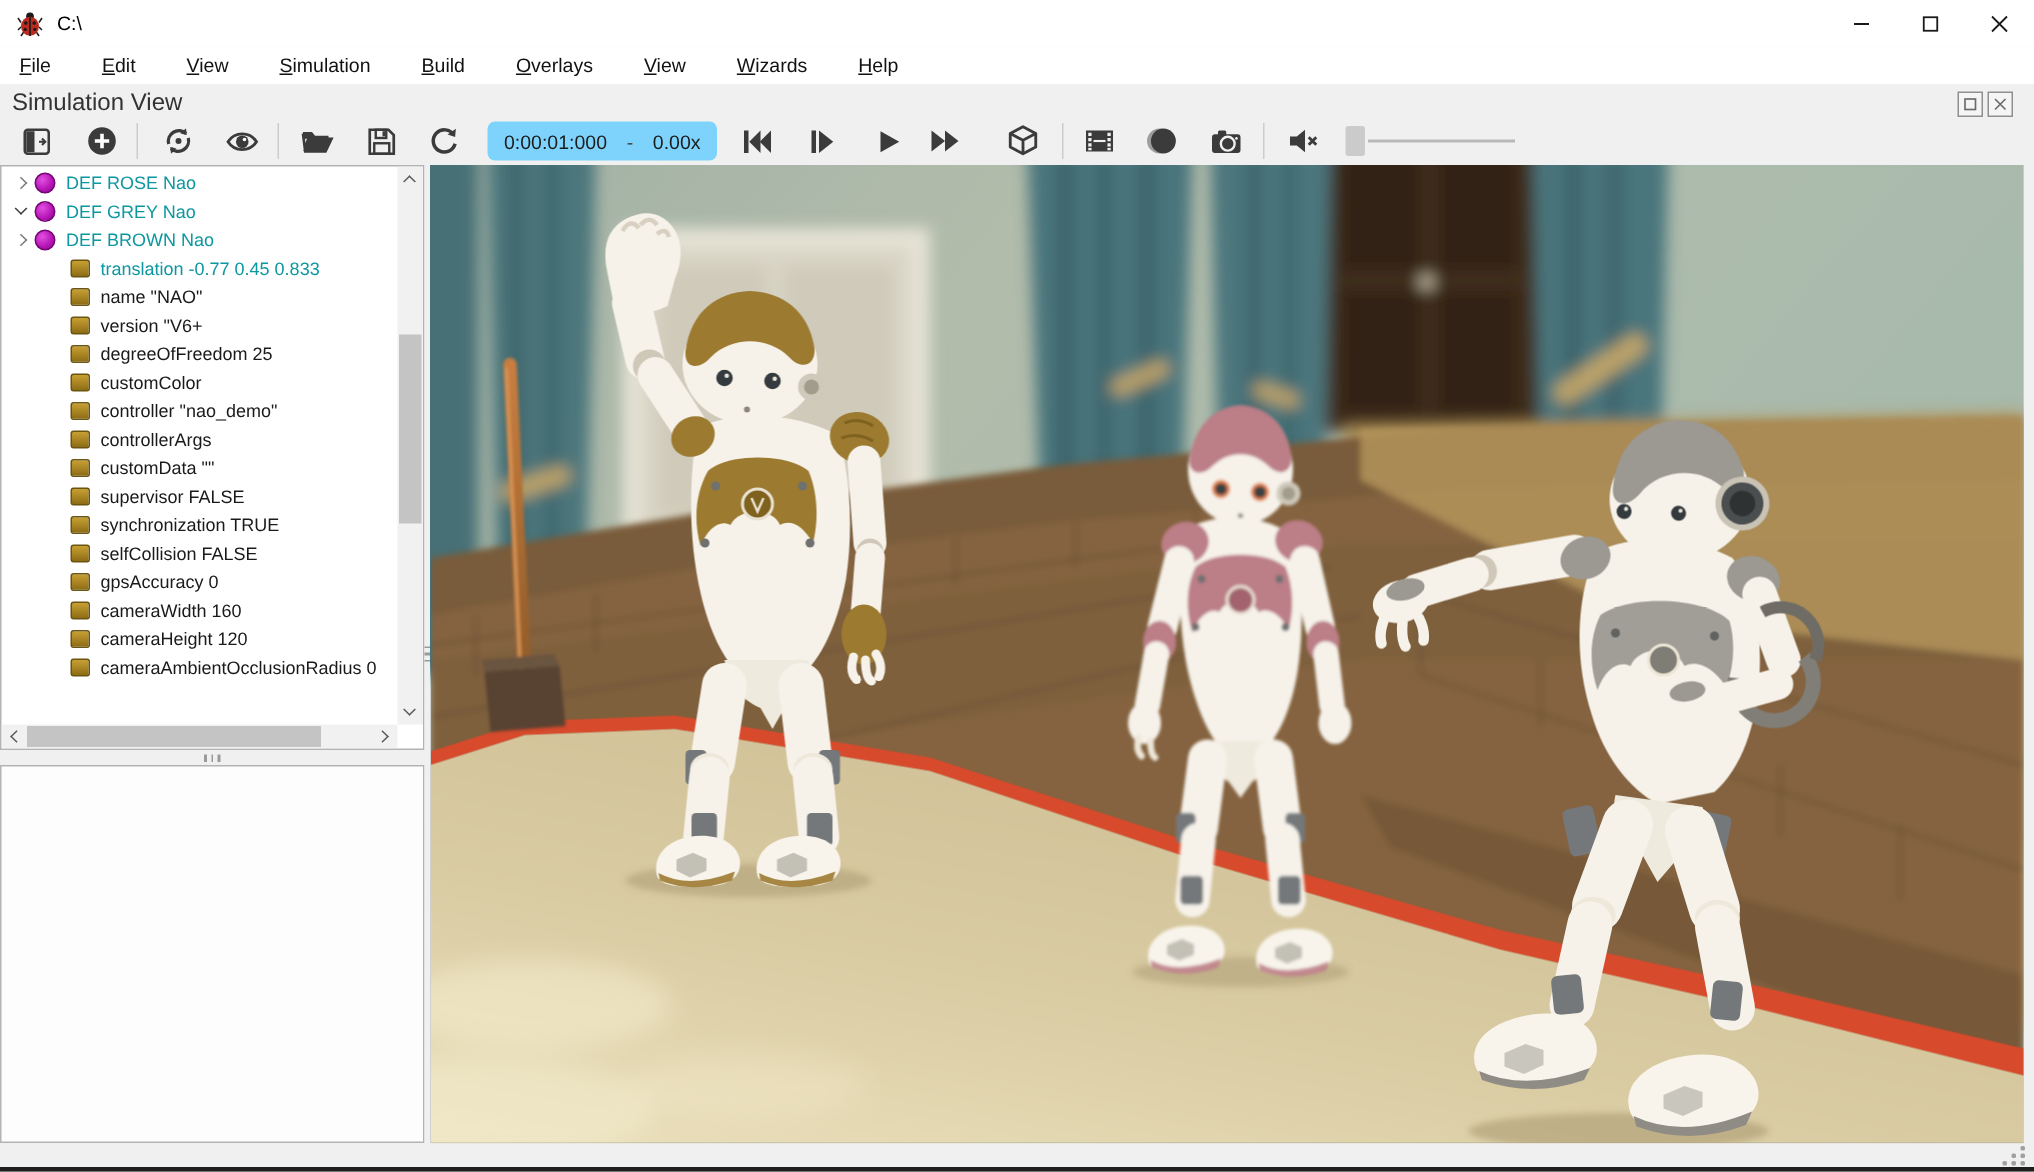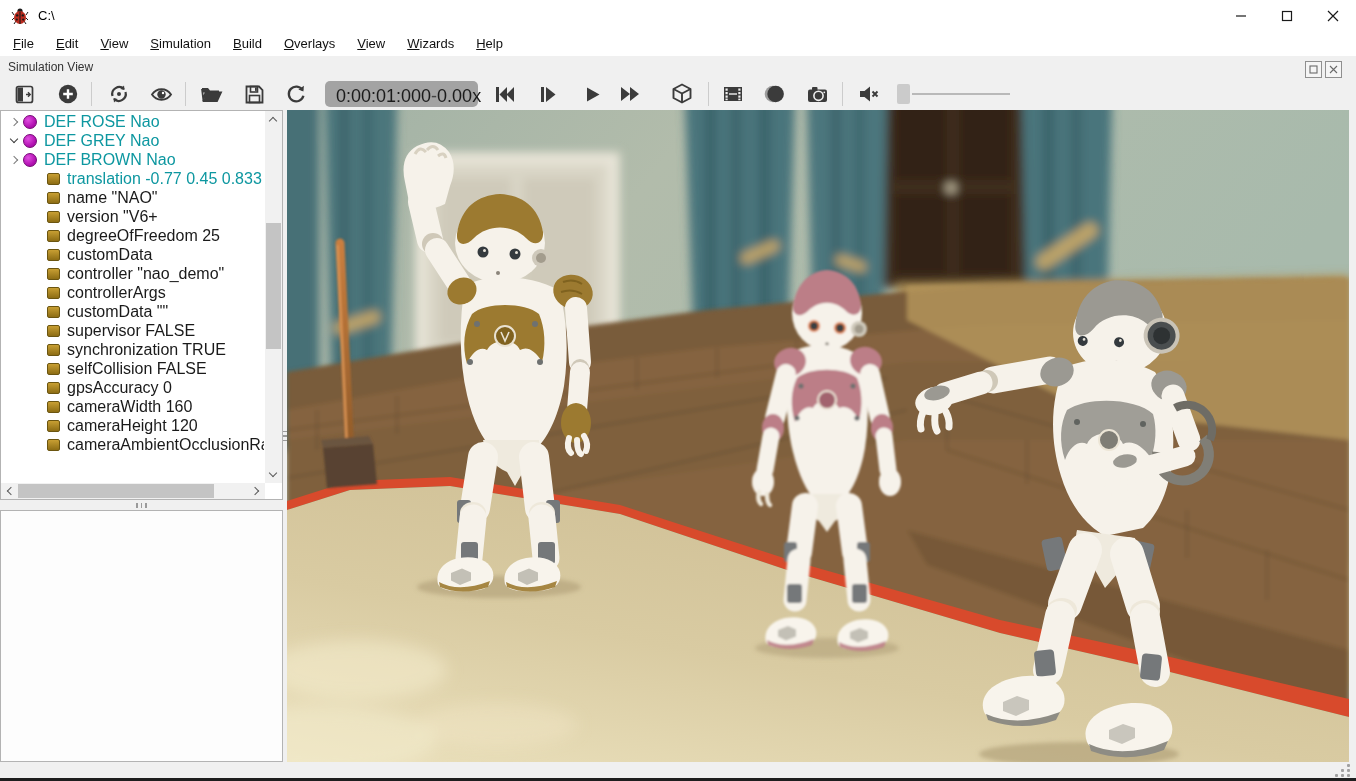--- a/index.html
+++ b/index.html
@@ -8,42 +8,42 @@
        -webkit-font-smoothing:antialiased;}
   
   #titlebar{position:absolute;left:0;top:0;width:1356px;height:31px;background:#ffffff;
             display:flex;align-items:center;}
   #app-icon{margin-left:11px;width:18px;height:18px;flex:none;}
   #window-title{margin-left:9px;font-size:13px;color:#000;}
   .tb-spacer{flex:1;}
   .win-btn{width:46px;height:31px;display:flex;align-items:center;justify-content:center;flex:none;}
   
   #menubar{position:absolute;left:0;top:31px;width:1356px;height:25px;background:#ffffff;
-           display:flex;align-items:center;padding-left:2px;box-sizing:border-box;}
+           display:flex;align-items:center;padding-left:2px;box-sizing:border-box;gap:12px;}
   .menu-item{padding:3px 11px;font-size:13px;color:#111;cursor:default;}
   .menu-item::first-letter{text-decoration:underline;}
   
   #dockarea{position:absolute;left:0;top:56px;width:1356px;height:54px;background:#f0f0f0;}
-  #dock-title{position:absolute;left:8px;top:4px;font-size:12px;color:#333;}
+  #dock-title{position:absolute;left:8px;top:4px;font-size:16px;color:#333;}
   .dock-mini{position:absolute;top:5px;width:15px;height:15px;border:1px solid #8f8f8f;
              background:#f5f5f5;display:flex;align-items:center;justify-content:center;}
   #dock-float{right:34px;} #dock-close{right:14px;}
   #toolbar{position:absolute;left:0;top:22px;width:1356px;height:32px;}
   .tool-btn{position:absolute;top:3px;width:24px;height:26px;display:flex;align-items:center;justify-content:center;}
   .tool-sep{position:absolute;top:4px;width:1px;height:24px;background:#cccccc;}
-  #time-box{position:absolute;left:325px;top:3px;width:153px;height:26px;background:#a3a3a3;
-            border-radius:5px;display:flex;align-items:flex-end;font-size:18px;color:#1b1b1b;box-sizing:border-box;padding:0 11px;}
+  #time-box{position:absolute;left:325px;top:3px;width:153px;height:26px;background:#7dd3fc;
+            border-radius:5px;display:flex;align-items:center;font-size:13px;color:#1b1b1b;box-sizing:border-box;padding:0 11px;}
   #time-elapsed{flex:none;} #time-dash{flex:1;text-align:center;color:#444;} #time-speed{flex:none;}
   #volume-handle{position:absolute;left:897px;top:6px;width:13px;height:20px;background:#cbcbcb;border-radius:2px;}
   #volume-track{position:absolute;left:912px;top:15px;width:98px;height:2px;background:#b9b9b9;}
   
   #tree-panel{position:absolute;left:0;top:110px;width:283px;height:390px;background:#ffffff;
               border:1px solid #b3b3b3;box-sizing:border-box;overflow:hidden;}
   #tree-rows{position:absolute;left:0;top:1px;right:18px;bottom:16px;overflow:hidden;white-space:nowrap;}
-  .tree-row{display:flex;align-items:center;height:19px;font-size:16px;color:#1a1a1a;}
+  .tree-row{display:flex;align-items:center;height:19px;font-size:12px;color:#1a1a1a;}
   .tree-row.node{padding-left:6px;}
   .tree-row.field{padding-left:46px;}
   .tree-row.teal .lbl{color:#0d97a0;}
   .twisty{width:16px;height:16px;position:relative;flex:none;}
   .twisty::before{content:"";position:absolute;left:4px;top:5px;width:5px;height:5px;
         border-right:1.6px solid #7a7a7a;border-bottom:1.6px solid #7a7a7a;transform:rotate(-45deg);}
   .tree-row.expanded .twisty::before{transform:rotate(45deg);border-color:#3c3c3c;top:3px;}
   .tree-row .icon{flex:none;margin-right:7px;}
   .tree-row.node .icon{width:12px;height:12px;border-radius:50%;
         background:radial-gradient(circle at 35% 32%,#e14fe1,#b312b3 62%,#8d0a8d);border:1px solid #750775;}
@@ -324,21 +324,21 @@
 
       <div class="tree-row field dark">
 
         <span class="icon"></span>
         <span class="lbl">degreeOfFreedom 25</span>
       </div>
 
       <div class="tree-row field dark">
 
         <span class="icon"></span>
-        <span class="lbl">customData</span>
+        <span class="lbl">customColor</span>
       </div>
 
       <div class="tree-row field dark">
 
         <span class="icon"></span>
         <span class="lbl">controller "nao_demo"</span>
       </div>
 
       <div class="tree-row field dark">
 

